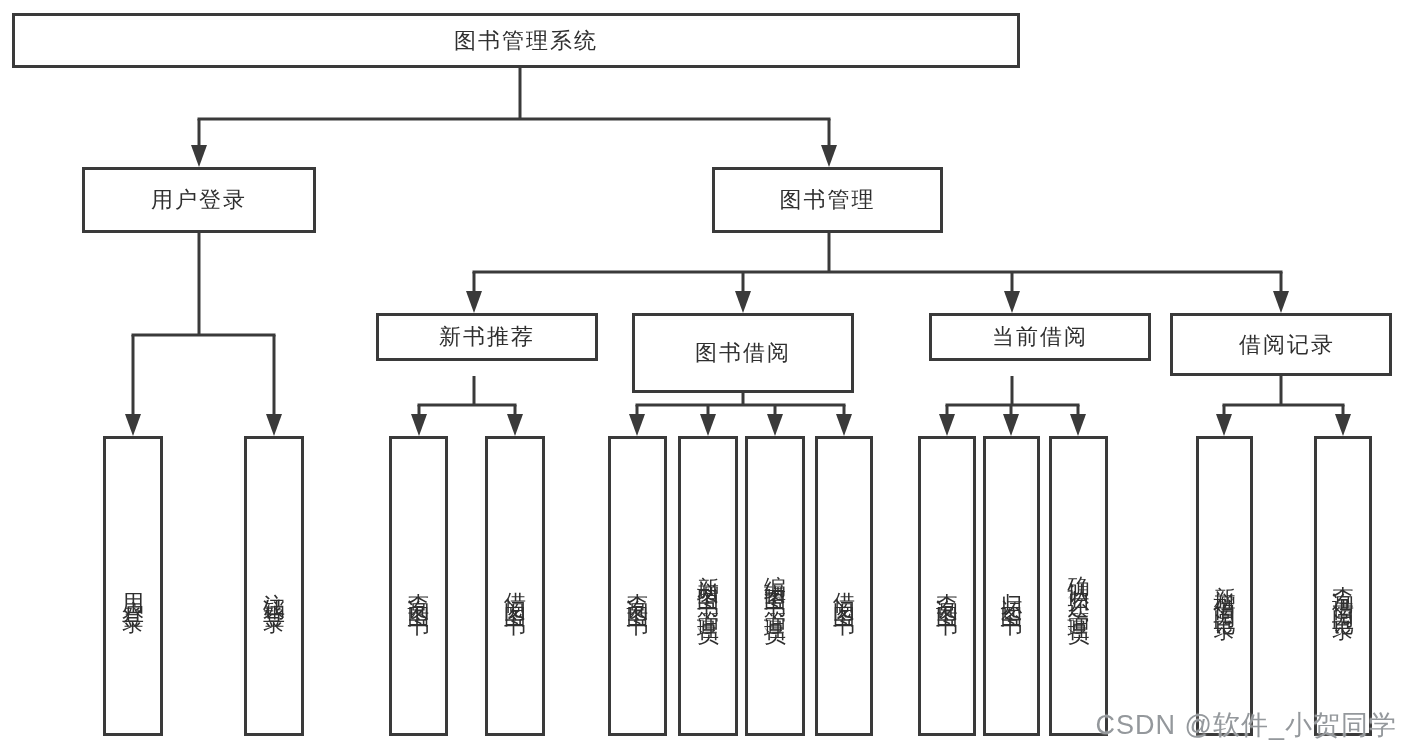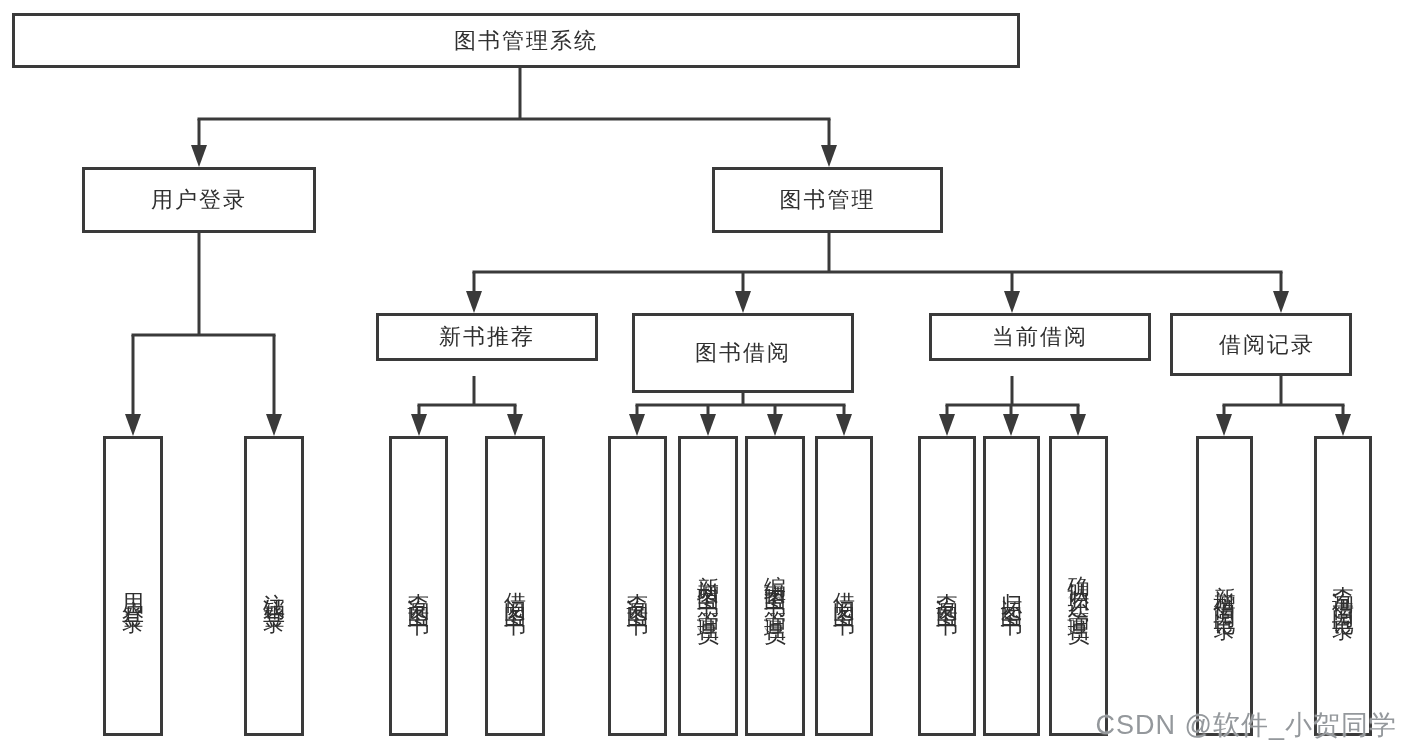--- a/index.html
+++ b/index.html
@@ -112,21 +112,21 @@
     </svg>
 
   <div class="node hbox" style="left:12px; top:13px; width:1008px; height:55px;padding-left:20px;">图书管理系统</div>
 
   <div class="node hbox" style="left:82px; top:167px; width:234px; height:66px;">用户登录</div>
   <div class="node hbox" style="left:712px; top:167px; width:231px; height:66px;">图书管理</div>
 
   <div class="node hbox" style="left:363px; top:313px; width:222px; height:48px;margin-left:13px;">新书推荐</div>
   <div class="node hbox" style="left:632px; top:313px; width:222px; height:80px;">图书借阅</div>
   <div class="node hbox" style="left:901px; top:313px; width:222px; height:48px;margin-left:28px;">当前借阅</div>
-  <div class="node hbox" style="left:1170px; top:313px; width:182px; height:63px;padding-left:12px;">借阅记录</div>
+  <div class="node hbox" style="left:1170px; top:313px; width:222px; height:63px;padding-left:12px;">借阅记录</div>
 
   <div class="node vbox" style="left:103px; top:436px; width:60px; height:300px;">用户登录</div>
   <div class="node vbox" style="left:244px; top:436px; width:60px; height:300px;">注销登录</div>
 
   <div class="node vbox" style="left:389px; top:436px; width:59px; height:300px;">查询图书</div>
   <div class="node vbox" style="left:485px; top:436px; width:60px; height:300px;">借阅图书</div>
 
   <div class="node vbox" style="left:608px; top:436px; width:59px; height:300px;">查询图书</div>
   <div class="node vbox" style="left:678px; top:436px; width:60px; height:300px;">新增图书（管理员）</div>
   <div class="node vbox" style="left:745px; top:436px; width:60px; height:300px;">编辑图书（管理员）</div>

